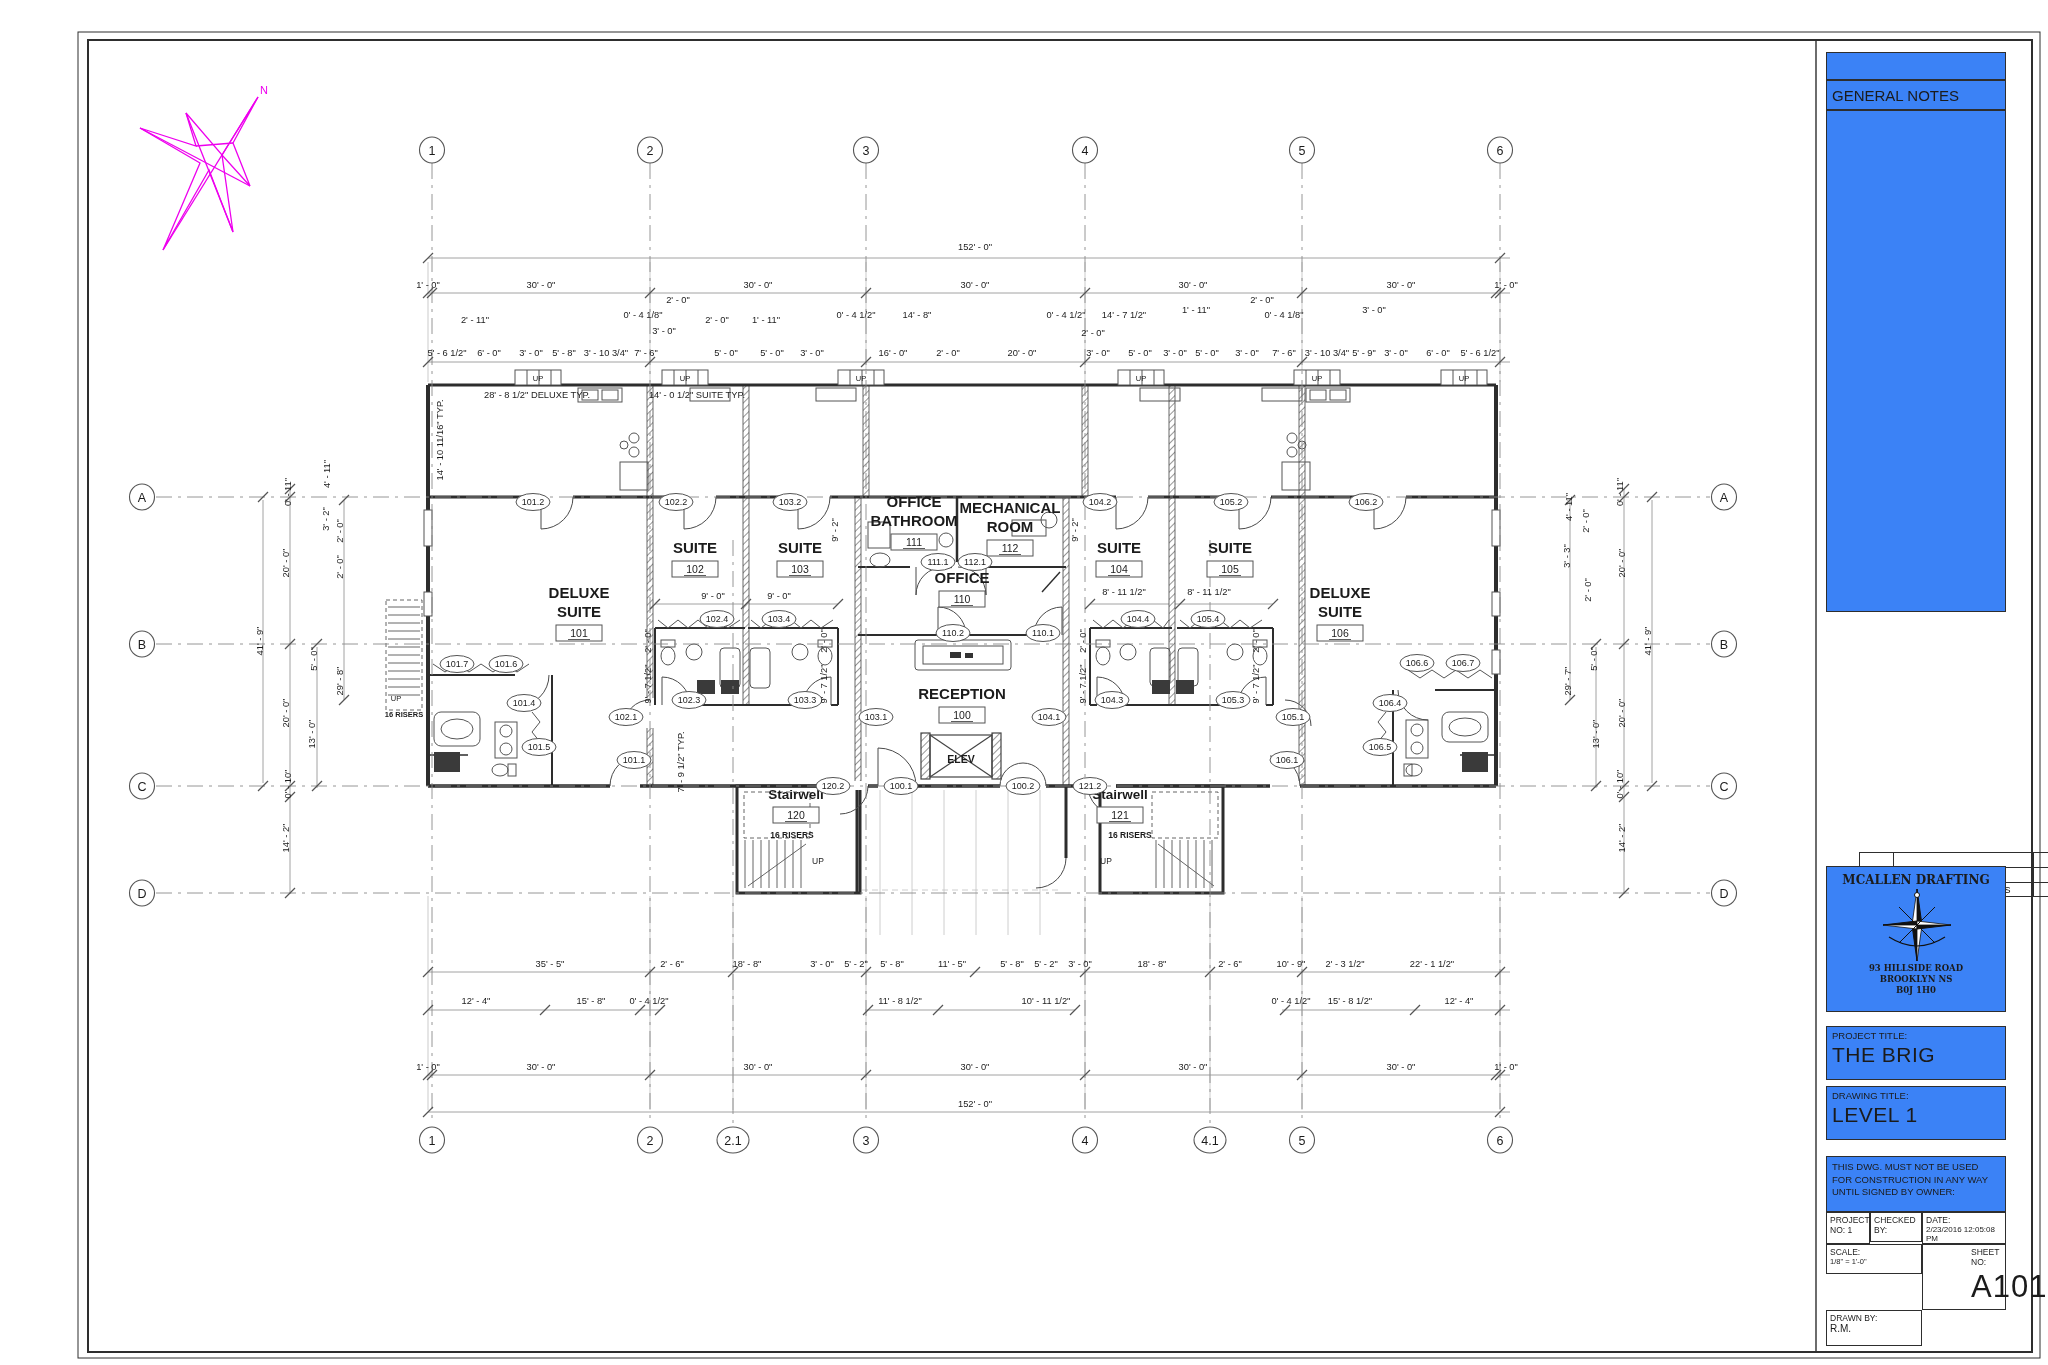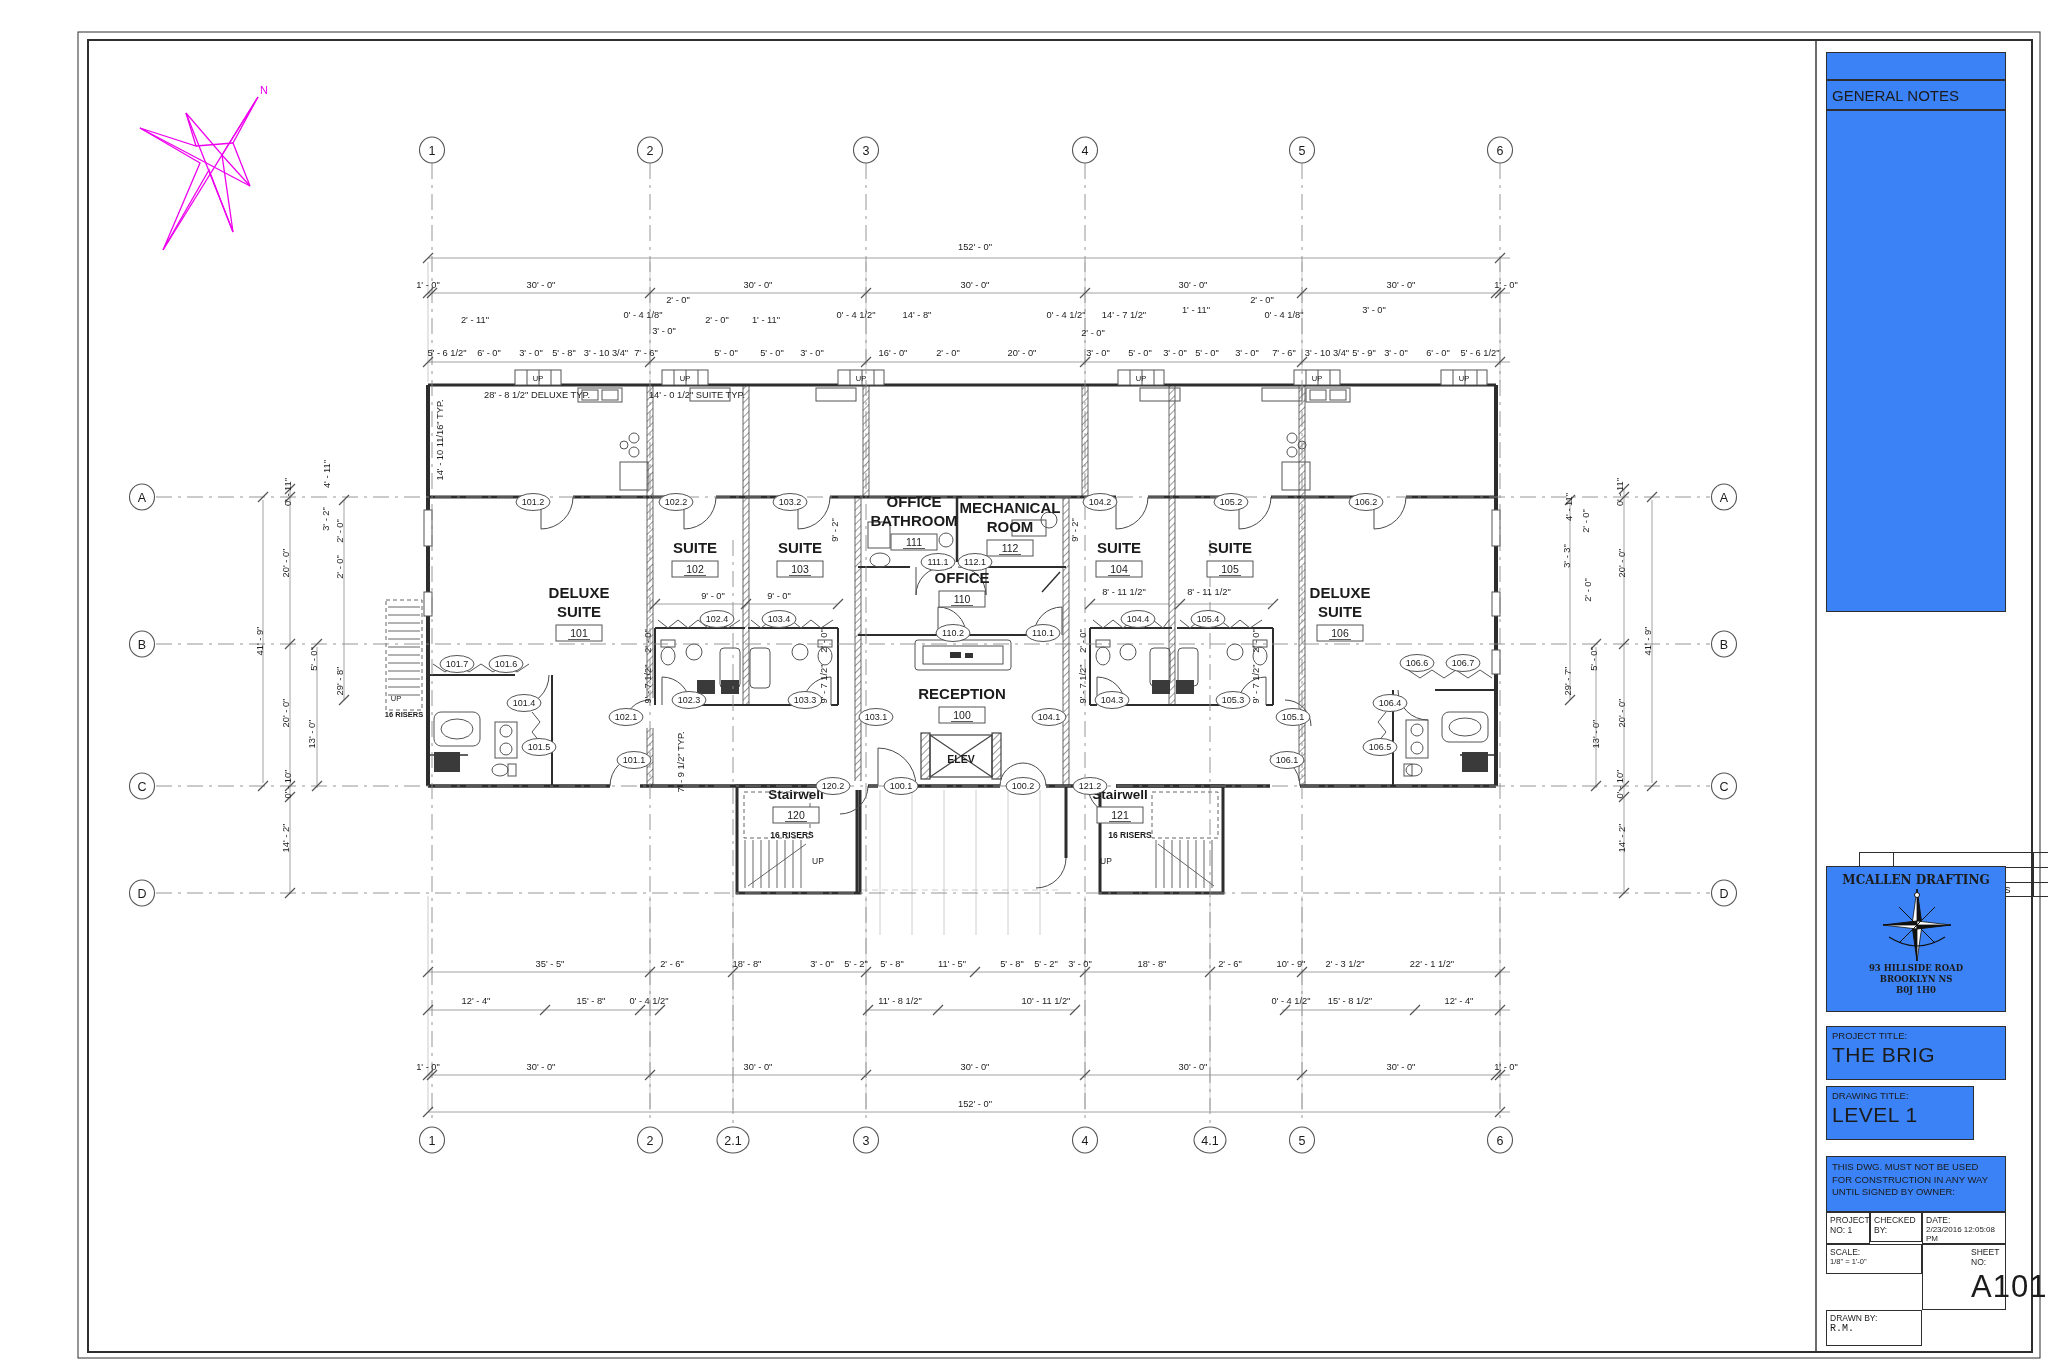--- a/index.html
+++ b/index.html
@@ -827,21 +827,21 @@
     <div>93 HILLSIDE ROAD</div>
     <div>BROOKLYN NS</div>
     <div>B0J 1H0</div>
   </div>
 </div>
 
 <div class="tb" style="left:1826px;top:1026px;width:180px;height:54px;">
   <div class="lbl">PROJECT TITLE:</div>
   <div class="big">THE BRIG</div>
 </div>
-<div class="tb" style="left:1826px;top:1086px;width:148px;height:54px;">
+<div class="tb" style="left:1826px;top:1086px;width:180px;height:54px;">
   <div class="lbl">DRAWING TITLE:</div>
   <div class="big">LEVEL 1</div>
 </div>
 <div class="tb" style="left:1826px;top:1156px;width:180px;height:56px;">
   <div class="disc">THIS DWG. MUST NOT BE USED FOR CONSTRUCTION IN ANY WAY UNTIL SIGNED BY OWNER:</div>
 </div>
 
 <div class="fields" style="left:1826px;top:1212px;width:180px;">
   <div class="fcell" style="width:44px;height:32px;">
     <span>PROJECT NO: 1</span>
@@ -856,17 +856,17 @@
   <div class="fcell" style="width:96px;height:30px;">
     <div>SCALE:</div>
     <div style="font-size:7.5px;">1/8" = 1'-0"</div>
   </div>
   <div class="fcell" style="width:84px;height:66px;padding-left:48px;">
     <div>SHEET NO:</div>
     <div class="sheetno">A101</div>
   </div>
   <div class="fcell" style="width:96px;height:36px;">
     <div>DRAWN BY:</div>
-    <div style="font-size:10px;font-family:Liberation Mono, monospace;">R.M.</div>
+    <div style="font-size:10px;">R.M.</div>
   </div>
 </div>
 
 </div>
 
 </body></html>

